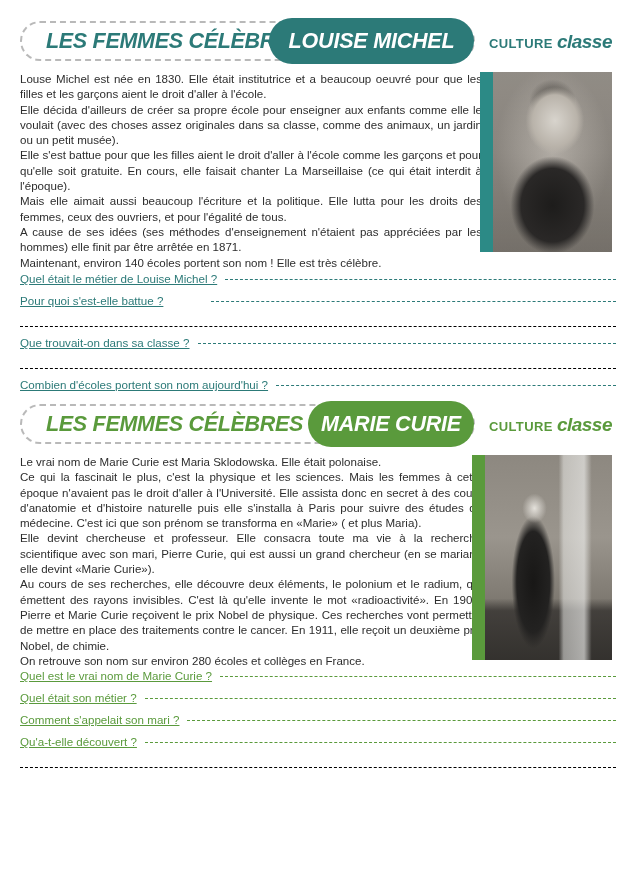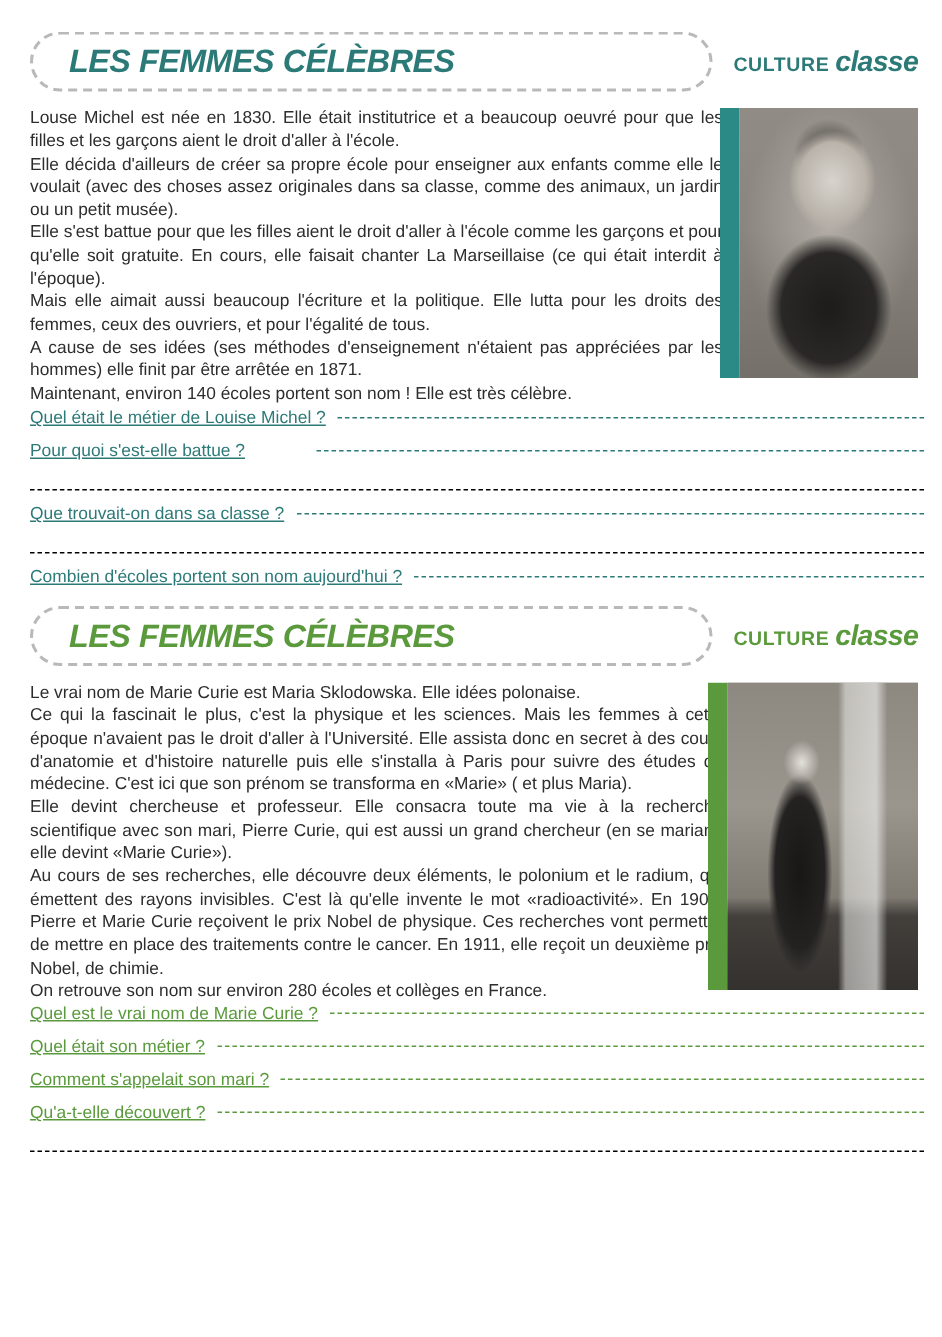--- a/index.html
+++ b/index.html
@@ -179,20 +179,23 @@
 </style>
 </head>
 <body>
 
 <div class="page">
   <div id="sections-root">
       <div class="section section-louise">
         <div class="header-row">
           <div class="title-box"></div>
           <div class="title-text t-teal">LES FEMMES CÉLÈBRES</div>
+          <div class="name-pill pill-louise">
+            <span>LOUISE MICHEL</span>
+          </div>
           <div class="logo">
             <span class="logo-culture l-teal">CULTURE</span>
             <span class="logo-classe l-teal">classe</span>
           </div>
         </div>
         <div class="body-row">
           <div class="body-text">
             <p>Louse Michel est née en 1830. Elle était institutrice et a beaucoup oeuvré pour que les filles et les garçons aient le droit d'aller à l'école.</p>
             <p>Elle décida d'ailleurs de créer sa propre école pour enseigner aux enfants comme elle le voulait (avec des choses assez originales dans sa classe, comme des animaux, un jardin ou un petit musée).</p>
             <p>Elle s'est battue pour que les filles aient le droit d'aller à l'école comme les garçons et pour qu'elle soit gratuite. En cours, elle faisait chanter La Marseillaise (ce qui était interdit à l'époque).</p>
@@ -223,28 +226,31 @@
           <div class="qline" style="margin-top: 9px;">
             <span class="qtext q-teal">Combien d'écoles portent son nom aujourd'hui ?</span>
             <span class="qdash d-teal"></span>
           </div>
         </div>
       </div>
       <div class="section section-marie">
         <div class="header-row">
           <div class="title-box"></div>
           <div class="title-text t-green">LES FEMMES CÉLÈBRES</div>
+          <div class="name-pill pill-marie">
+            <span>MARIE CURIE</span>
+          </div>
           <div class="logo">
             <span class="logo-culture l-green">CULTURE</span>
             <span class="logo-classe l-green">classe</span>
           </div>
         </div>
         <div class="body-row">
           <div class="body-text">
-            <p>Le vrai nom de Marie Curie est Maria Sklodowska. Elle idées polonaise.</p>
+            <p>Le vrai nom de Marie Curie est Maria Sklodowska. Elle était polonaise.</p>
             <p>Ce qui la fascinait le plus, c'est la physique et les sciences. Mais les femmes à cette époque n'avaient pas le droit d'aller à l'Université. Elle assista donc en secret à des cours d'anatomie et d'histoire naturelle puis elle s'installa à Paris pour suivre des études de médecine. C'est ici que son prénom se transforma en «Marie» ( et plus Maria).</p>
             <p>Elle devint chercheuse et professeur. Elle consacra toute ma vie à la recherche scientifique avec son mari, Pierre Curie, qui est aussi un grand chercheur (en se mariant, elle devint «Marie Curie»).</p>
             <p>Au cours de ses recherches, elle découvre deux éléments, le polonium et le radium, qui émettent des rayons invisibles. C'est là qu'elle invente le mot «radioactivité».  En 1903, Pierre et Marie Curie reçoivent le prix Nobel de physique. Ces recherches vont permettre de mettre en place des traitements contre le cancer. En 1911, elle reçoit un deuxième prix Nobel, de chimie.</p>
             <p>On retrouve son nom sur environ 280 écoles et collèges en France.</p>
           </div>
           <div class="photo photo-marie">
             <div class="photo-bar bar-green"></div>
             <div class="photo-img" style="background-image: linear-gradient(90deg, rgba(0, 0, 0, 0) 58%, rgba(235, 235, 232, 0.55) 62%, rgba(240, 240, 238, 0.65) 78%, rgba(0, 0, 0, 0) 84%), radial-gradient(12% 9% at 39% 26%, rgb(228, 225, 219) 0%, rgba(200, 196, 190, 0) 80%), radial-gradient(20% 38% at 38% 62%, rgb(24, 23, 22) 0%, rgb(35, 34, 33) 65%, rgba(30, 29, 28, 0) 85%), linear-gradient(rgba(0, 0, 0, 0) 70%, rgba(58, 55, 52, 0.85) 76%, rgba(48, 46, 43, 0.9) 100%), linear-gradient(rgb(141, 136, 128) 0%, rgb(154, 149, 141) 40%, rgb(125, 120, 112) 72%, rgb(85, 81, 75) 100%);"></div>
           </div>
         </div>

